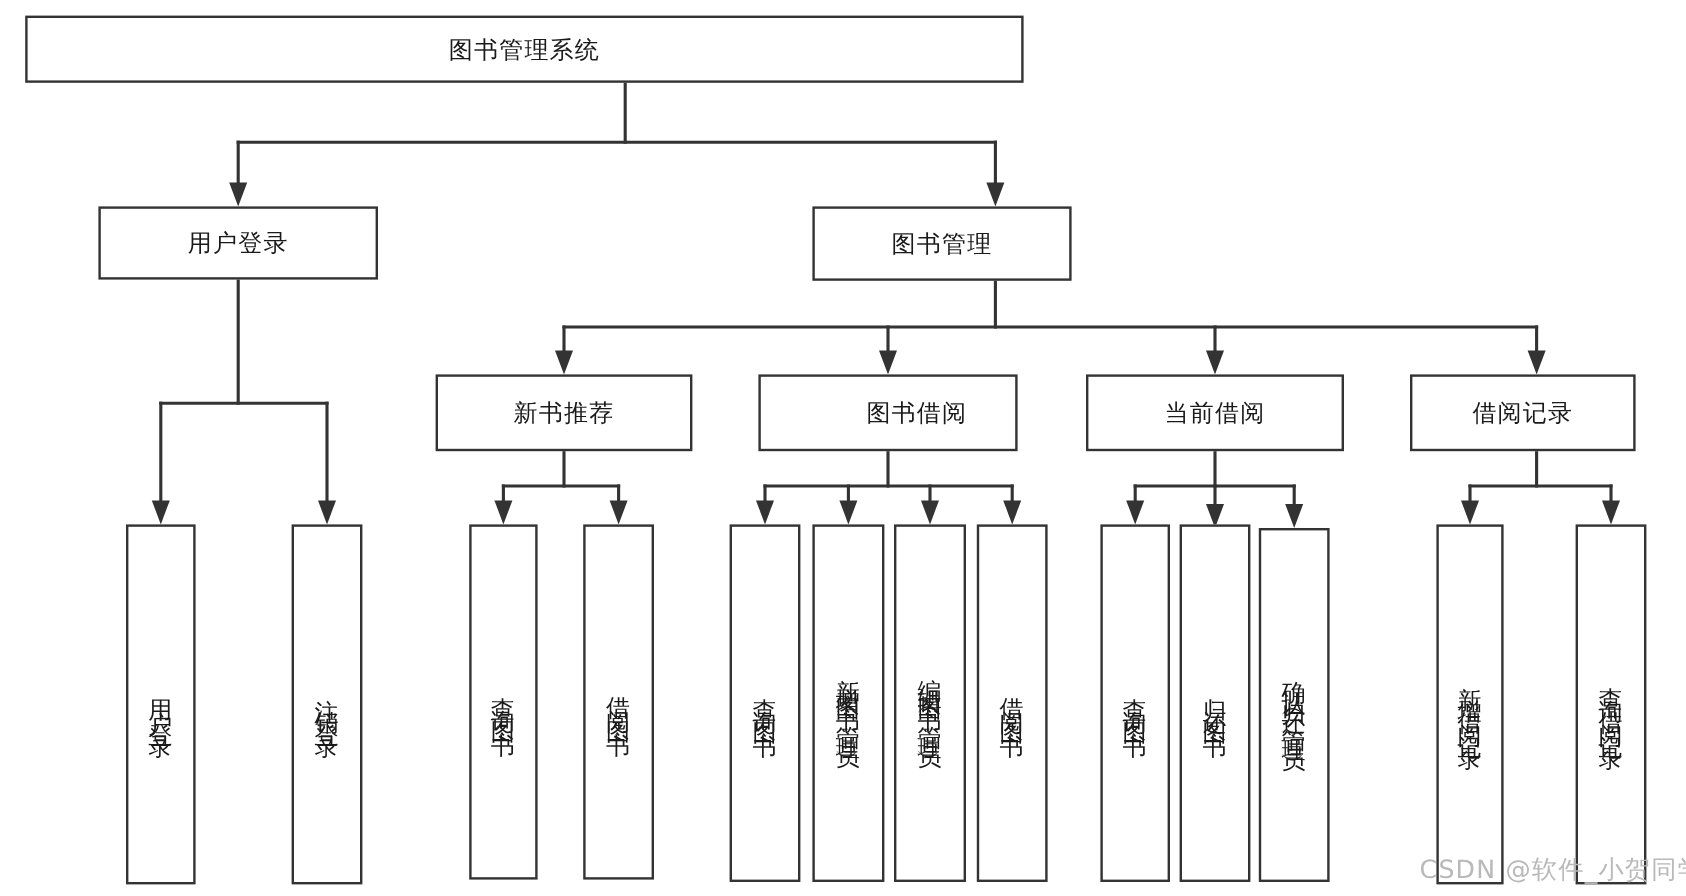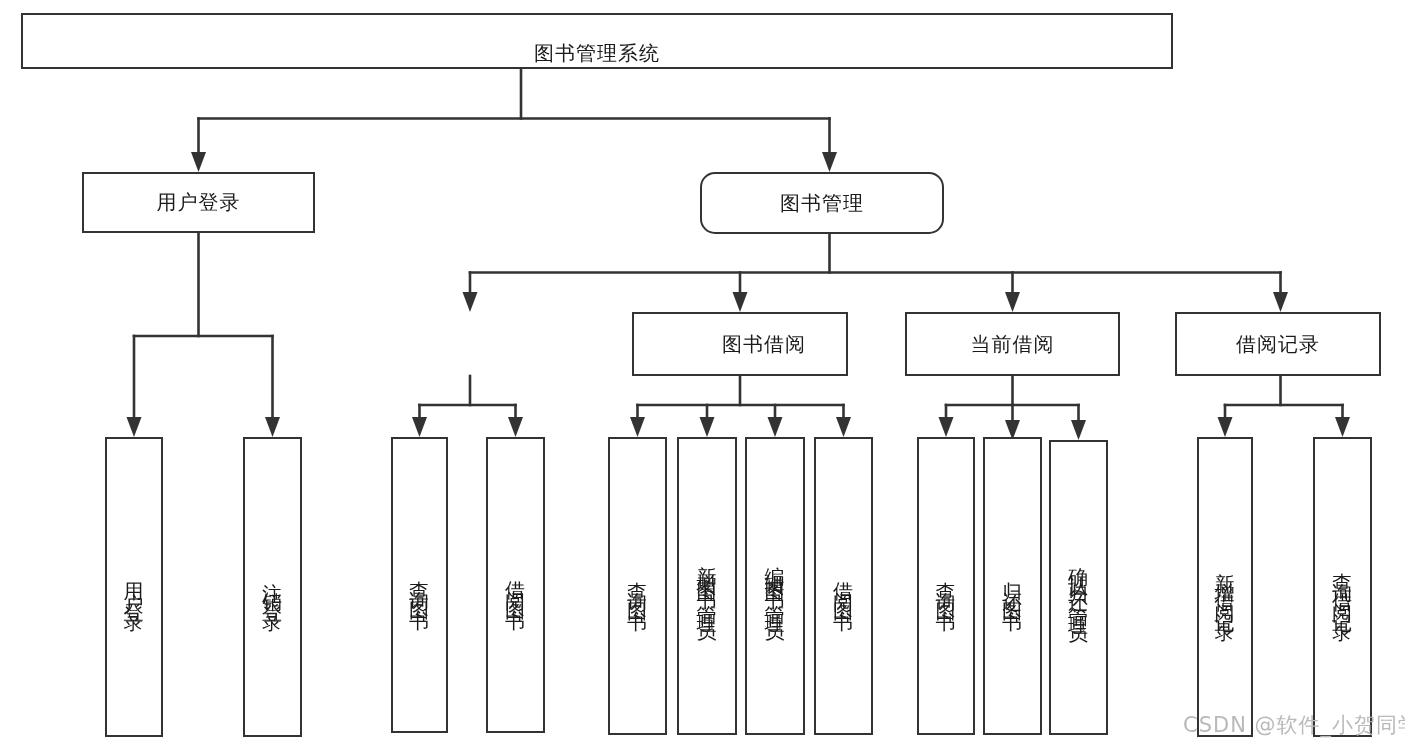--- a/index.html
+++ b/index.html
@@ -98,38 +98,41 @@
       <line x1="1078.5" y1="405" x2="1078.5" y2="426" stroke="var(--line)" stroke-width="2.6" stroke-linecap="square"></line>
       <polygon points="1071,420 1086,420 1078.5,440" fill="var(--line)"></polygon>
       <line x1="1280.5" y1="376" x2="1280.5" y2="405" stroke="var(--line)" stroke-width="2.6" stroke-linecap="square"></line>
       <line x1="1225" y1="405" x2="1342.5" y2="405" stroke="var(--line)" stroke-width="2.6" stroke-linecap="square"></line>
       <line x1="1225" y1="405" x2="1225" y2="423" stroke="var(--line)" stroke-width="2.6" stroke-linecap="square"></line>
       <polygon points="1217.5,417 1232.5,417 1225,437" fill="var(--line)"></polygon>
       <line x1="1342.5" y1="405" x2="1342.5" y2="423" stroke="var(--line)" stroke-width="2.6" stroke-linecap="square"></line>
       <polygon points="1335,417 1350,417 1342.5,437" fill="var(--line)"></polygon>
     </svg>
 
-  <div class="box" style="left:21px;top:13px;width:1152px;height:56px;align-items:flex-end;">
+  <div class="box" style="left:21px;top:13px;width:832px;height:56px;">
     <span>图书管理系统</span>
   </div>
 
   <div class="box" style="left:82px;top:172px;width:233px;height:61px;">
     <span>用户登录</span>
   </div>
-  <div class="box" style="left:700px;top:172px;width:244px;height:62px;border-radius:15px;">
+  <div class="box" style="left:677px;top:172px;width:216px;height:62px;">
     <span>图书管理</span>
   </div>
 
+  <div class="box" style="left:363px;top:312px;width:214px;height:64px;">
+    <span>新书推荐</span>
+  </div>
   <div class="box" style="left:632px;top:312px;width:216px;height:64px;padding-left:48px;">
     <span>图书借阅</span>
   </div>
   <div class="box" style="left:905px;top:312px;width:215px;height:64px;font-family:Liberation Mono, monospace;">
     <span>当前借阅</span>
   </div>
-  <div class="box" style="left:1175px;top:312px;width:206px;height:64px;">
+  <div class="box" style="left:1175px;top:312px;width:188px;height:64px;">
     <span>借阅记录</span>
   </div>
 
   <div class="box vbox" style="left:105px;top:437px;width:58px;height:300px;">
     <span>用户登录</span>
   </div>
   <div class="box vbox" style="left:243px;top:437px;width:59px;height:300px;">
     <span>注销登录</span>
   </div>
 

